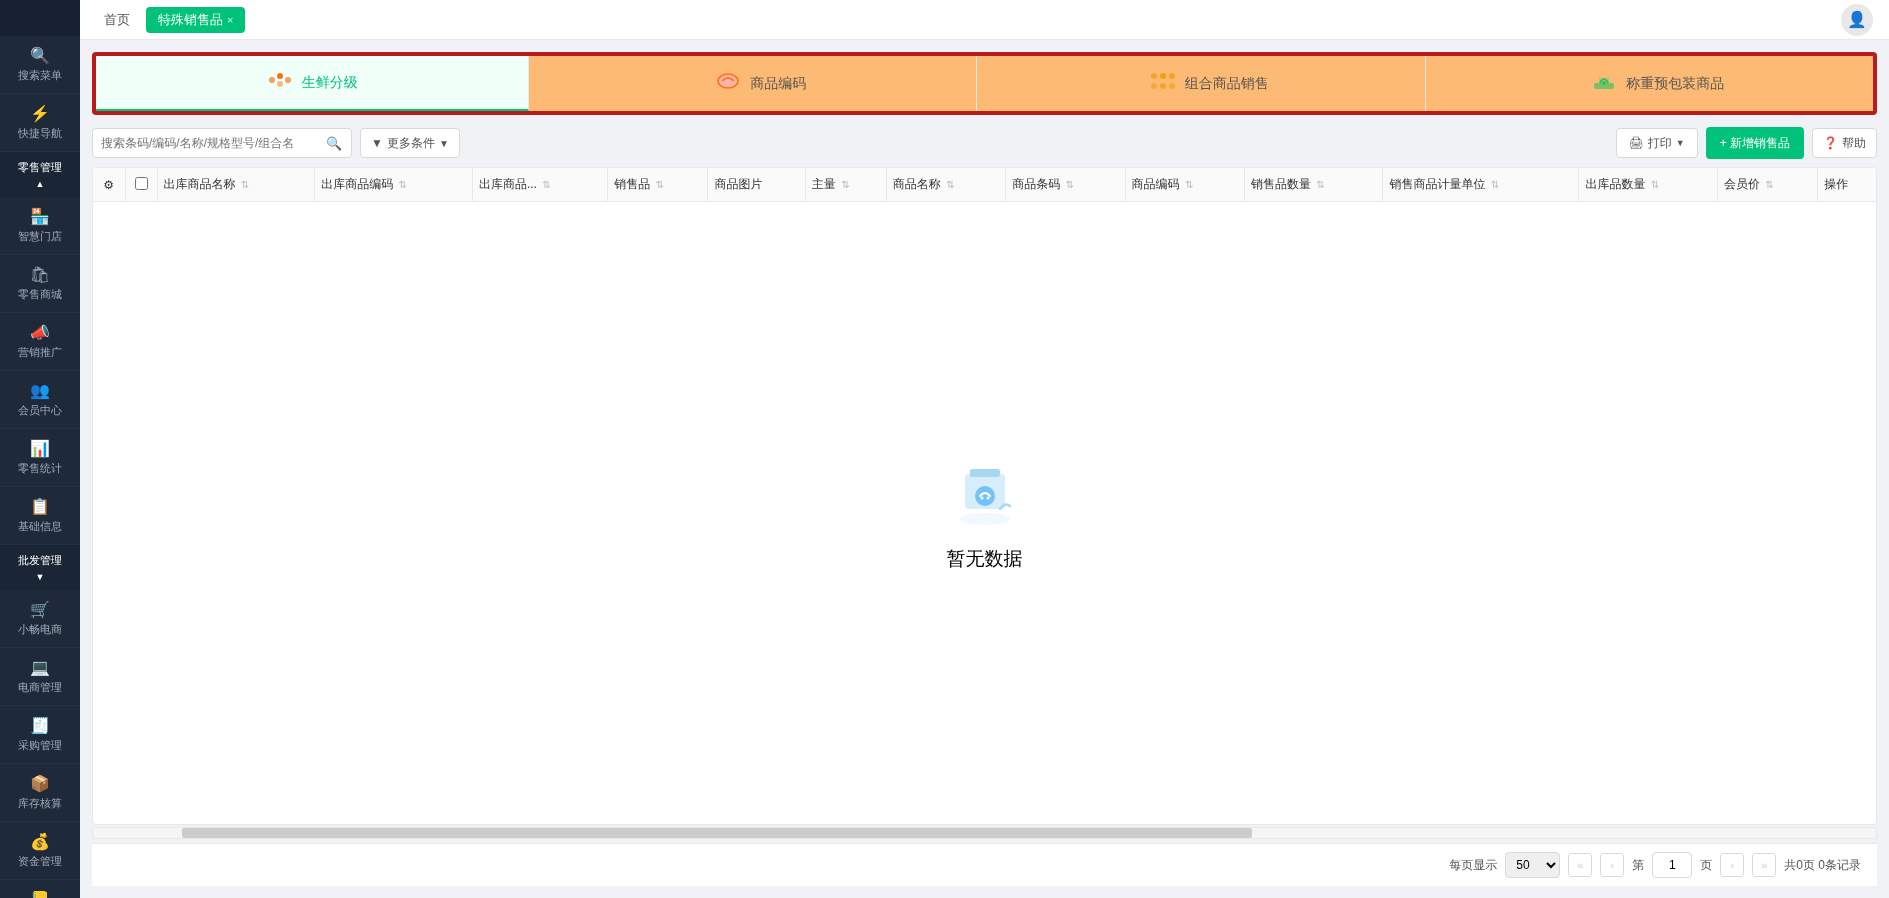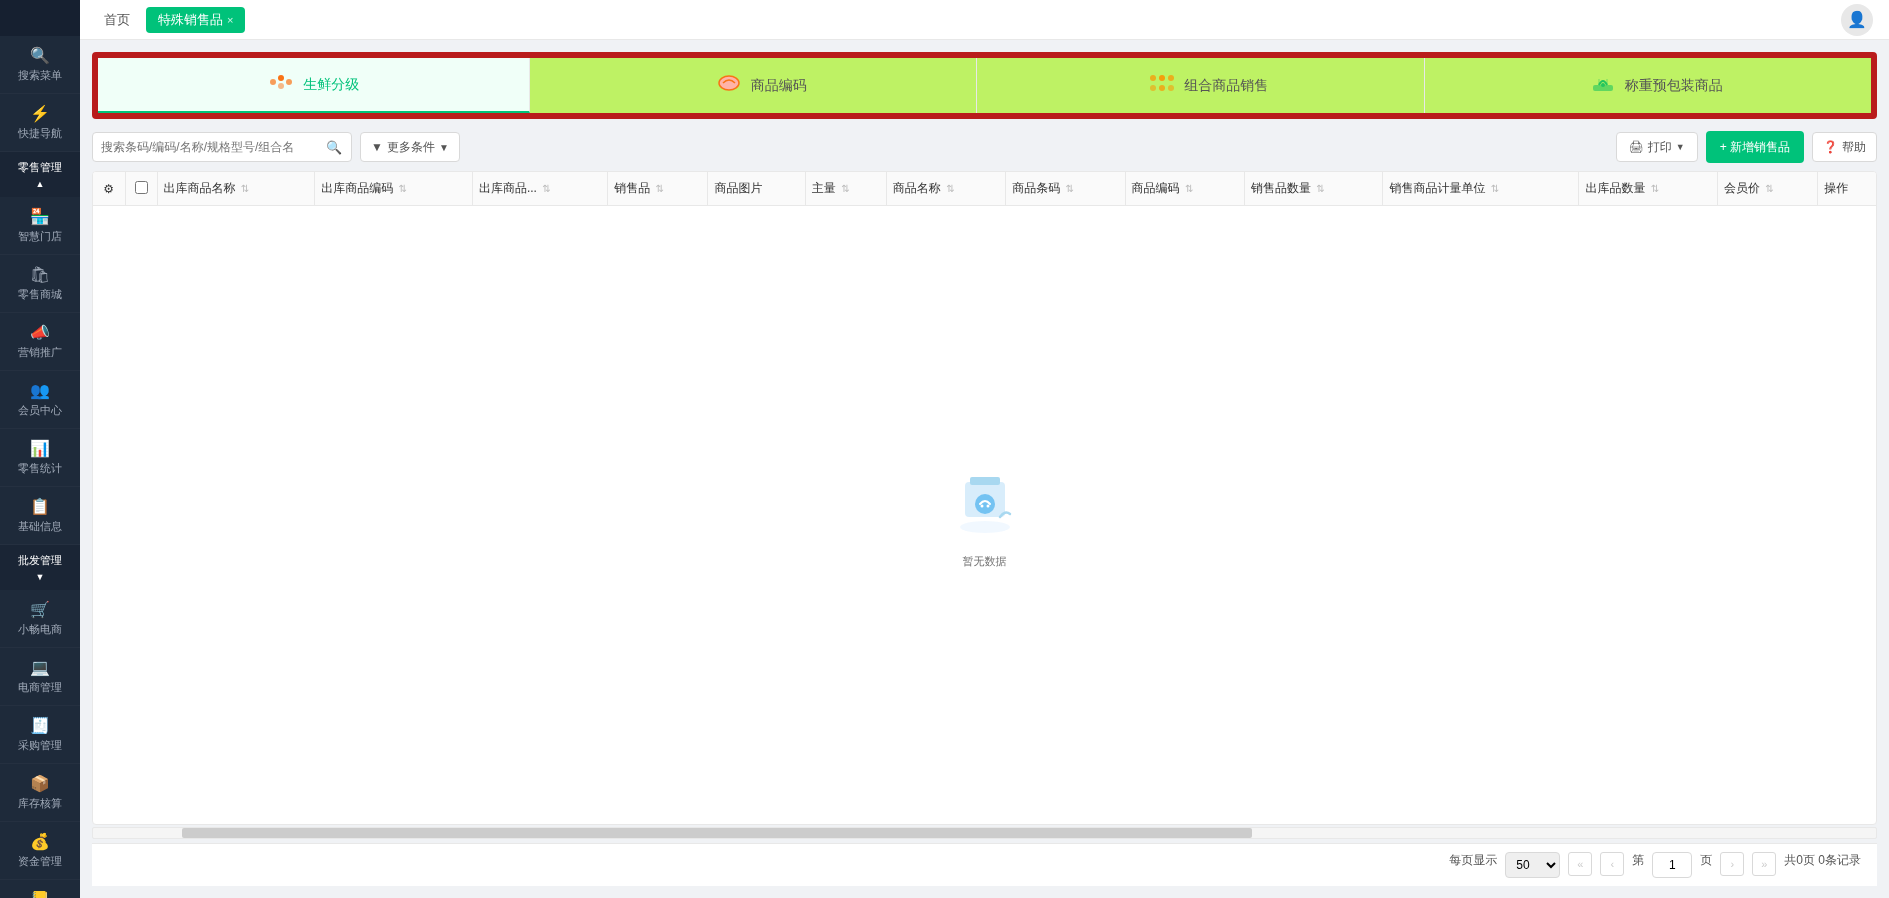--- a/index.html
+++ b/index.html
@@ -106,22 +106,22 @@
       flex-direction: column;
       padding: 12px;
       overflow: hidden;
     }
 
     
     .category-tabs {
       display: flex;
       gap: 16px;
       margin-bottom: 12px;
-      background: #bef264;
-      border: 6px solid #b91c1c;
+      background: #fdba74;
+      border: 4px solid #b91c1c;
       border-radius: 4px;
       overflow: hidden;
     }
     .cat-tab {
       flex: 1;
       display: flex;
       align-items: center;
       justify-content: center;
       gap: 8px;
       padding: 14px 12px;
@@ -270,28 +270,28 @@
       align-items: center;
       justify-content: center;
       padding: 60px 0;
     }
     .empty-icon {
       width: 80px;
       height: 80px;
       margin-bottom: 12px;
     }
     .empty-text {
-      color: #737373;
-      font-size: 11px;
+      color: #000000;
+      font-size: 19px;
     }
 
     
     .table-footer {
       display: flex;
-      align-items: flex-start;
+      align-items: center;
       justify-content: flex-end;
       padding: 8px 16px;
       border-top: 1px solid #e8e8e8;
       background: #fff;
       gap: 8px;
       font-size: 12px;
       color: #555;
       flex-shrink: 0;
     }
     .page-size-select {

